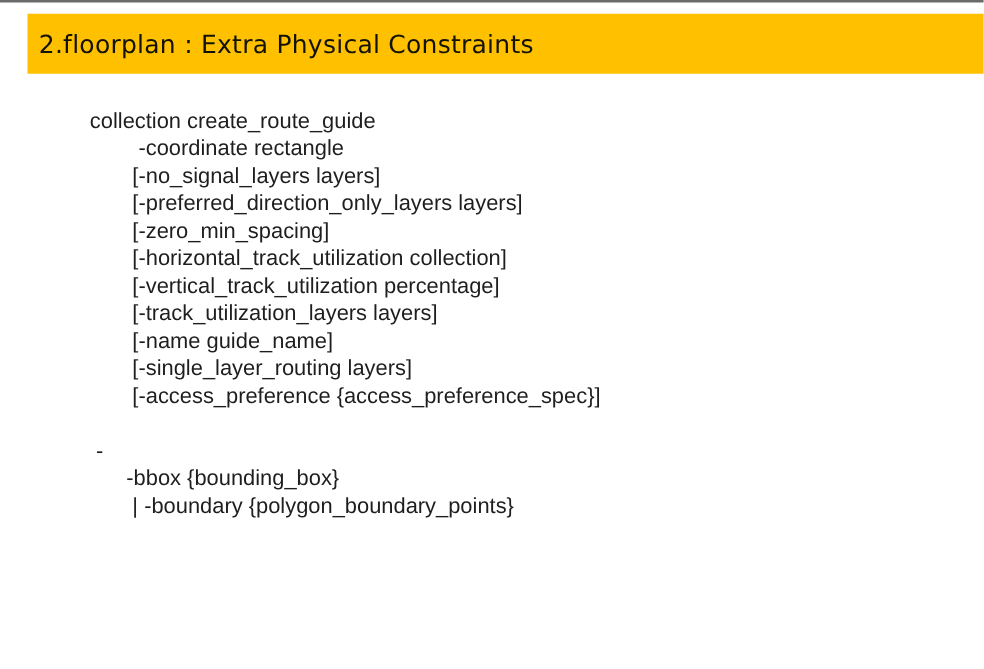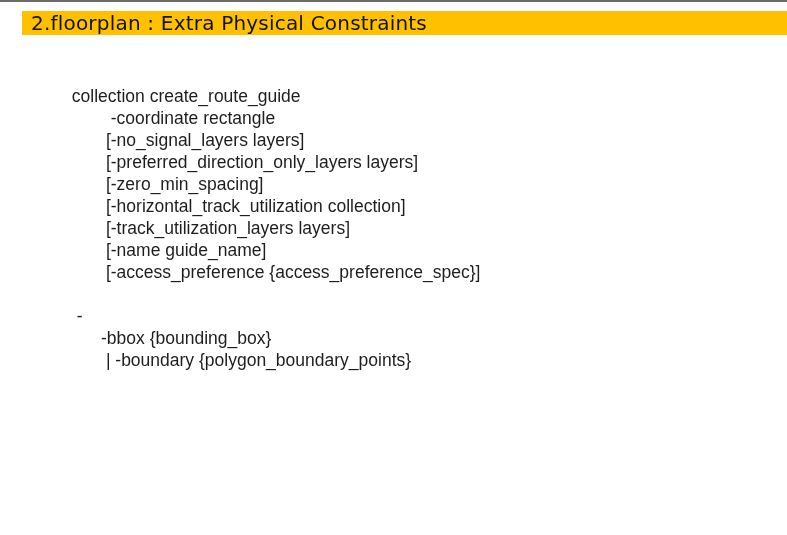--- a/index.html
+++ b/index.html
@@ -20,21 +20,21 @@
     left: 0;
     width: 787px;
     height: 2px;
     background: #6a6a6a;
   }
   .title-bar {
     position: absolute;
     top: 11px;
     left: 22px;
     right: 0;
-    height: 24px;
+    height: 48px;
     background: #FFC000;
     display: flex;
     align-items: center;
   }
   .title-text {
     font-family: "DejaVu Sans", "Liberation Sans", sans-serif;
     font-size: 20px;
     font-weight: normal;
     color: #121205;
     padding-left: 9px;
@@ -64,20 +64,22 @@
   <span class="title-text">2.floorplan : Extra Physical Constraints</span>
 </div>
 
 <div class="code-block">
   <div class="code-line"> collection create_route_guide</div>
   <div class="code-line">         -coordinate rectangle</div>
   <div class="code-line">        [-no_signal_layers layers]</div>
   <div class="code-line">        [-preferred_direction_only_layers layers]</div>
   <div class="code-line">        [-zero_min_spacing]</div>
   <div class="code-line">        [-horizontal_track_utilization collection]</div>
+  <div class="code-line">        [-vertical_track_utilization percentage]</div>
   <div class="code-line">        [-track_utilization_layers layers]</div>
   <div class="code-line">        [-name guide_name]</div>
+  <div class="code-line">        [-single_layer_routing layers]</div>
   <div class="code-line">        [-access_preference {access_preference_spec}]</div>
   <div class="code-line"></div>
   <div class="code-line">  -</div>
   <div class="code-line">       -bbox {bounding_box}</div>
   <div class="code-line">        | -boundary {polygon_boundary_points}</div>
 </div>
 
 </body></html>

